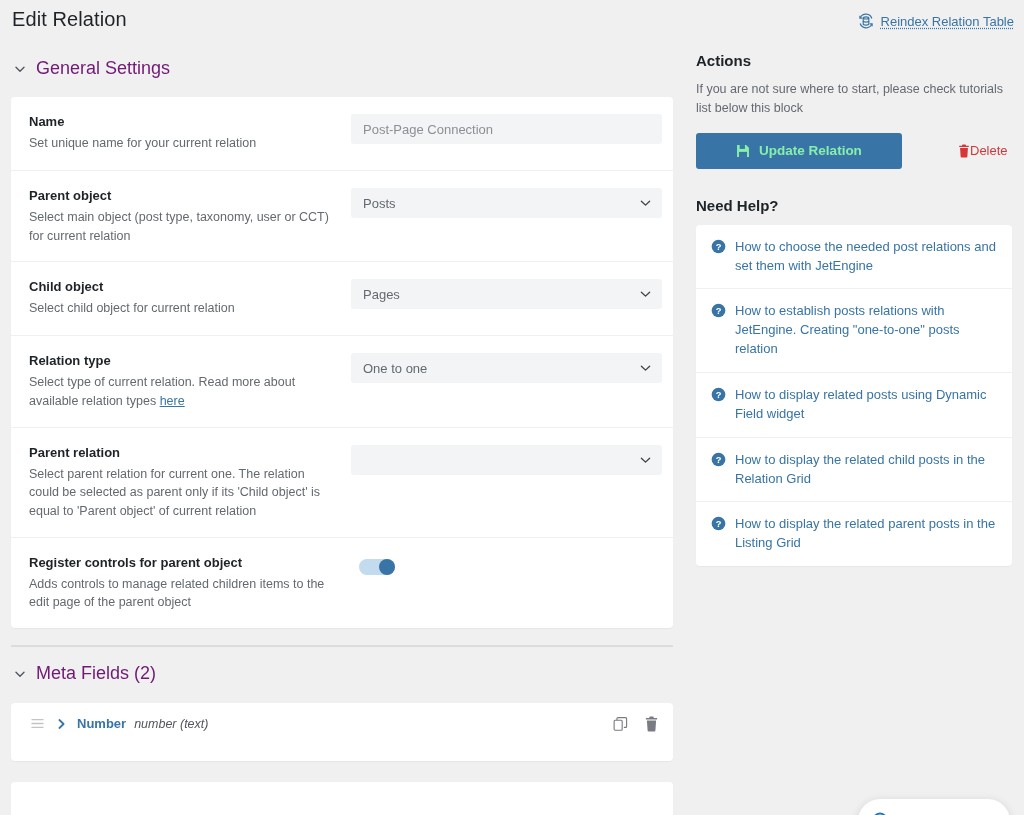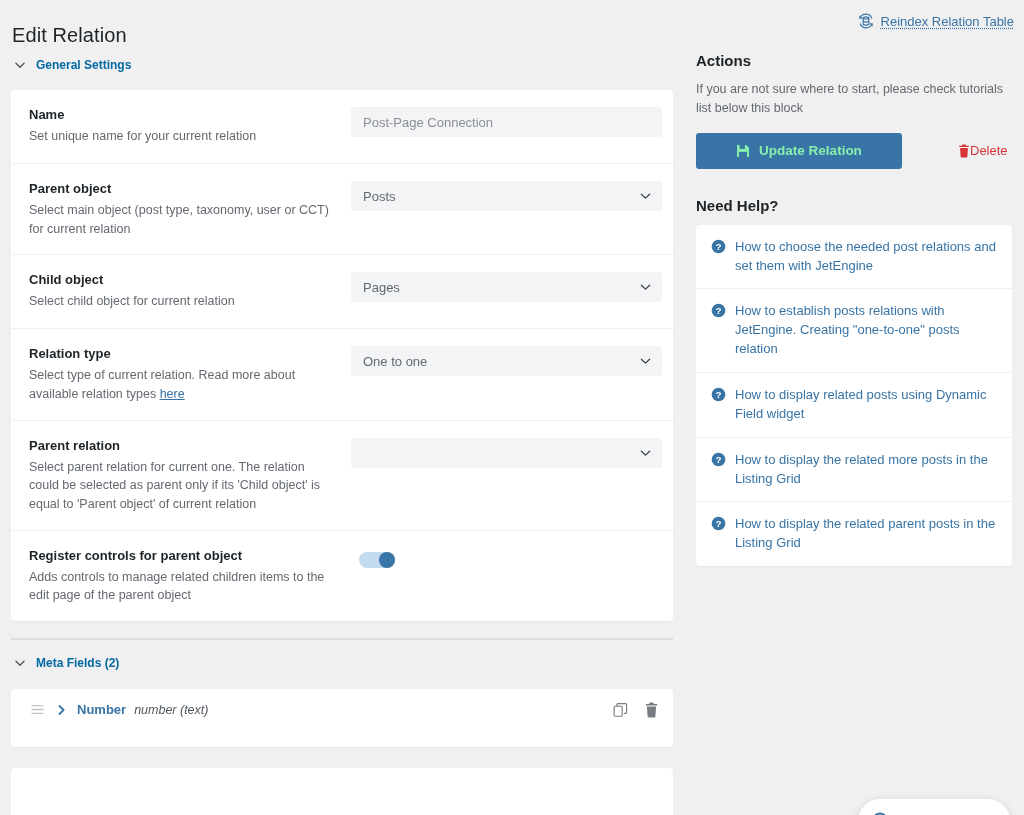--- a/index.html
+++ b/index.html
@@ -20,21 +20,21 @@
 
   
   .page-header {
     position: absolute;
     top: 0; left: 0; right: 0;
     height: 46px;
   }
   .page-title {
     position: absolute;
     left: 12px;
-    top: 24px;
+    top: 8px;
     font-size: 20px;
     font-weight: 400;
     color: #1d2327;
     letter-spacing: 0.1px;
   }
   .reindex-link {
     position: absolute;
     right: 10px;
     top: 12px;
     display: flex;
@@ -71,23 +71,23 @@
     padding: 12px 0 12px 14px;
     cursor: pointer;
     user-select: none;
   }
   .accordion-head .chev {
     width: 12px; height: 12px;
     display: block;
     color: #50575e;
   }
   .accordion-title {
-    font-size: 12px;
-    font-weight: 700;
-    color: #0369a1;
+    font-size: 18px;
+    font-weight: 400;
+    color: #701a75;
   }
 
   .divider {
     height: 1px;
     background: #dcdcde;
     margin: 0 11px;
   }
 
   .card {
     background: #fff;
@@ -546,21 +546,21 @@
         <circle cx="8" cy="8" r="7.3" fill="#3874a5"></circle>
         <text x="8" y="11.6" font-size="10" font-weight="bold" fill="#ffffff" text-anchor="middle" font-family="Liberation Sans, sans-serif">?</text>
       </svg>
       <span class="help-text">How to display related posts using Dynamic Field widget</span>
     </div>
     <div class="help-item">
       <svg class="help-icon" viewBox="0 0 16 16">
         <circle cx="8" cy="8" r="7.3" fill="#3874a5"></circle>
         <text x="8" y="11.6" font-size="10" font-weight="bold" fill="#ffffff" text-anchor="middle" font-family="Liberation Sans, sans-serif">?</text>
       </svg>
-      <span class="help-text">How to display the related more posts in the Listing Grid</span>
+      <span class="help-text">How to display the related child posts in the Relation Grid</span>
     </div>
     <div class="help-item">
       <svg class="help-icon" viewBox="0 0 16 16">
         <circle cx="8" cy="8" r="7.3" fill="#3874a5"></circle>
         <text x="8" y="11.6" font-size="10" font-weight="bold" fill="#ffffff" text-anchor="middle" font-family="Liberation Sans, sans-serif">?</text>
       </svg>
       <span class="help-text">How to display the related parent posts in the Listing Grid</span>
     </div>
   </div>
 

